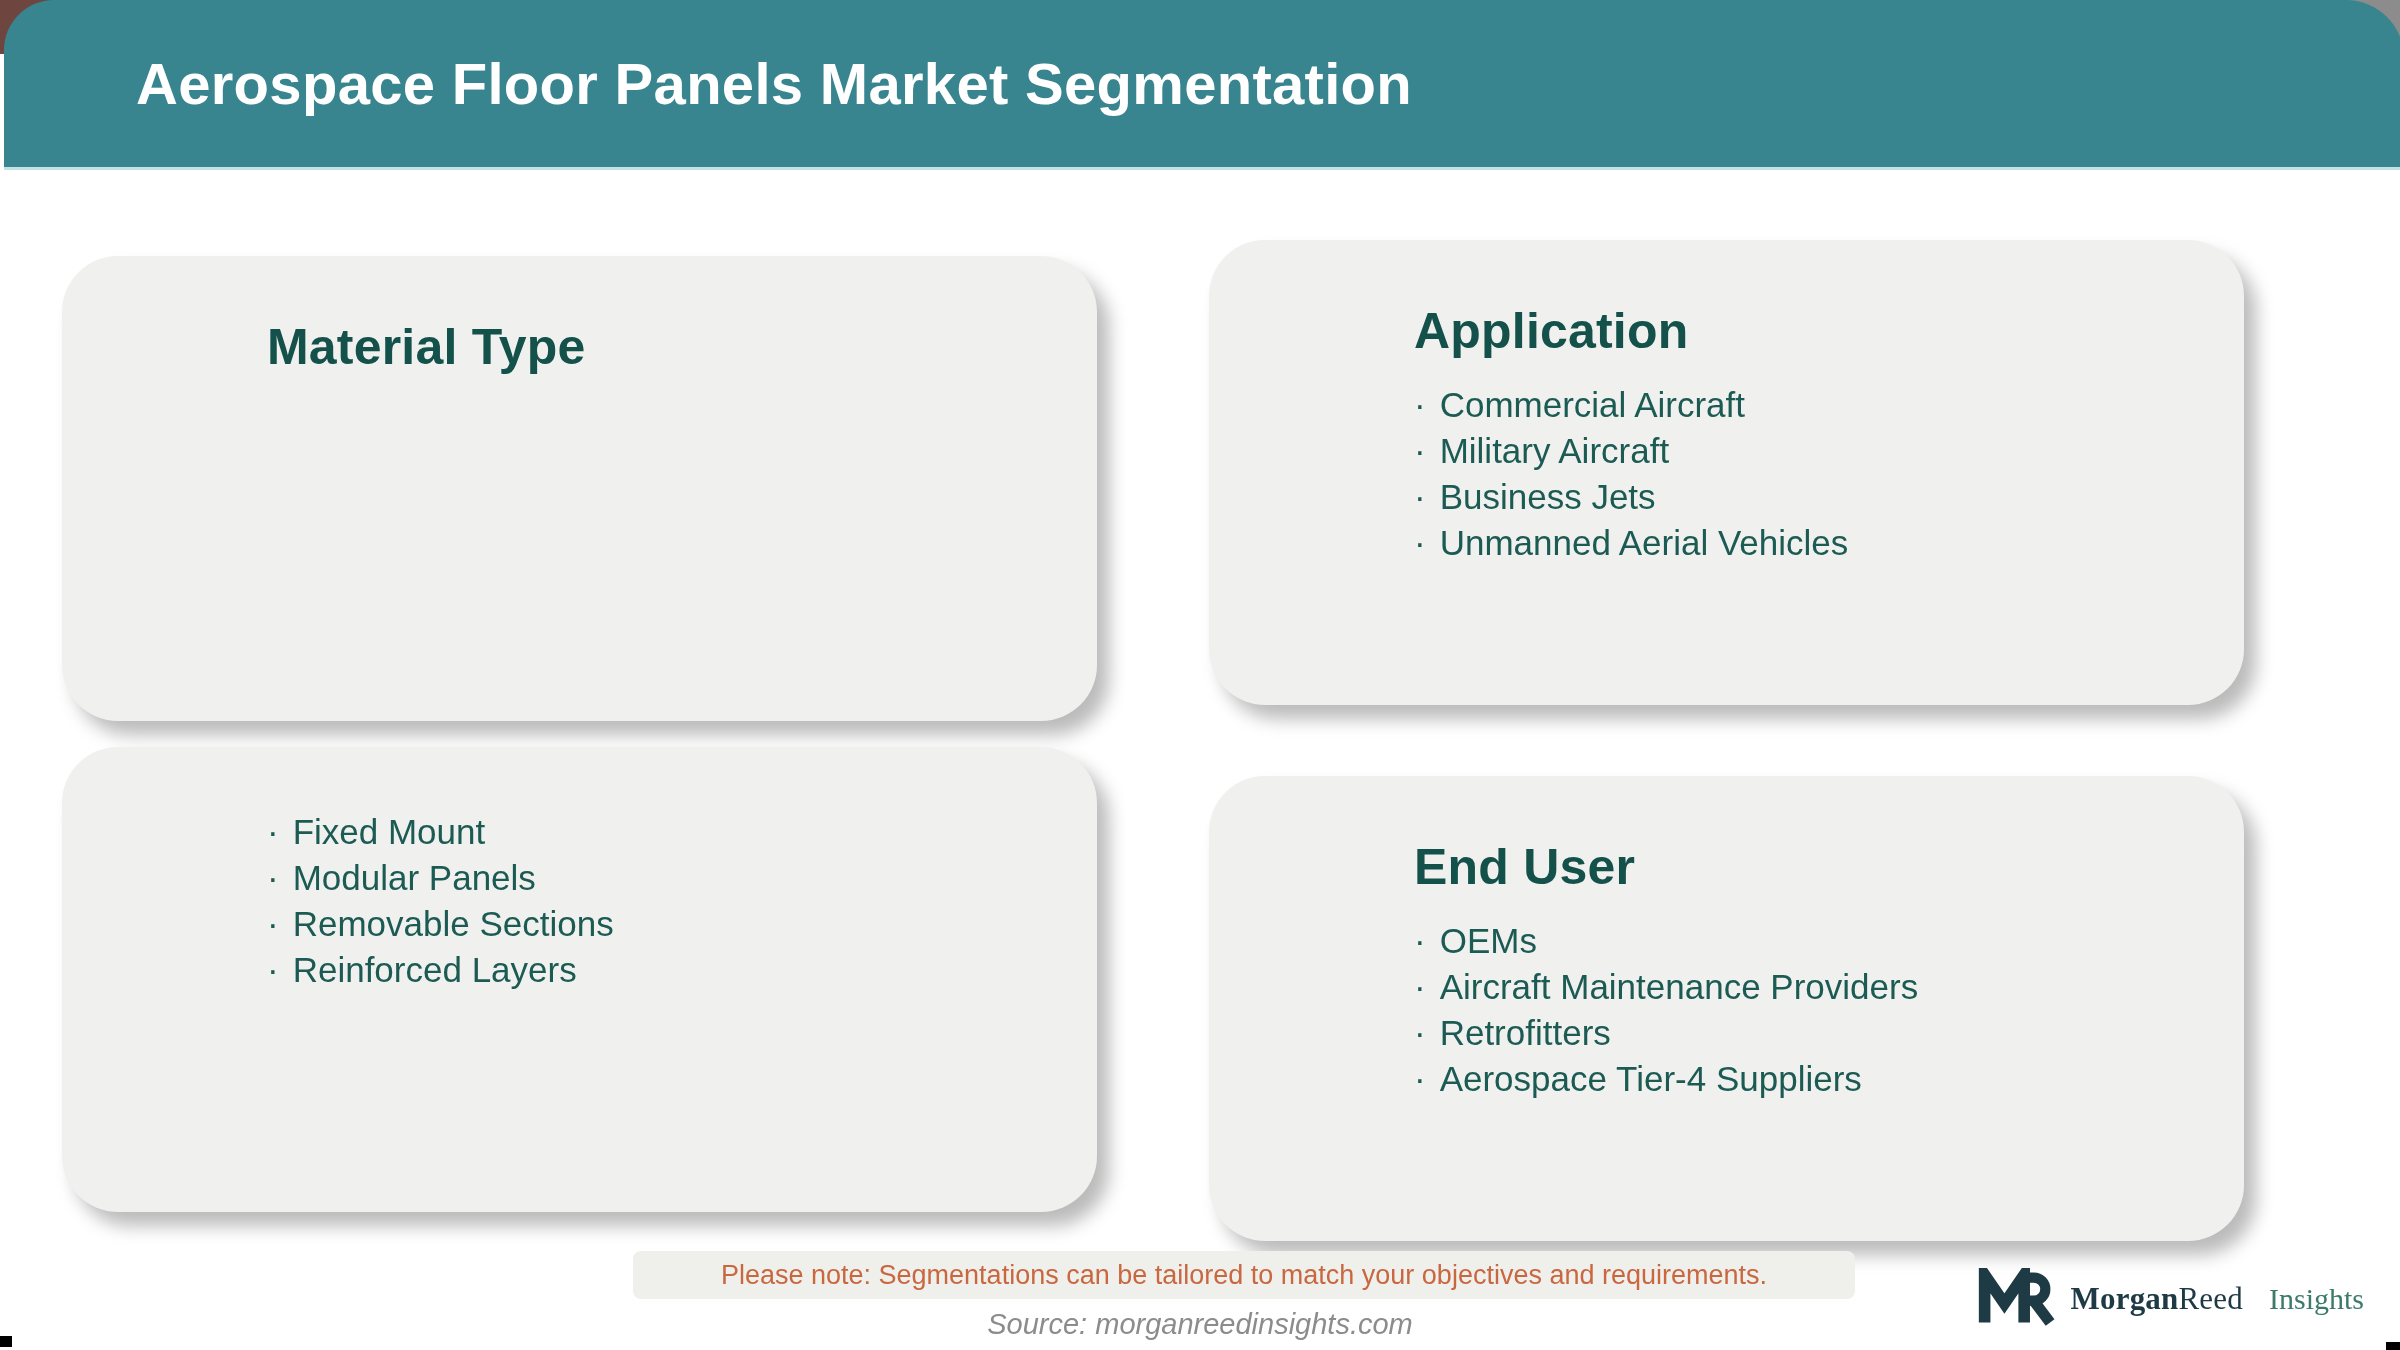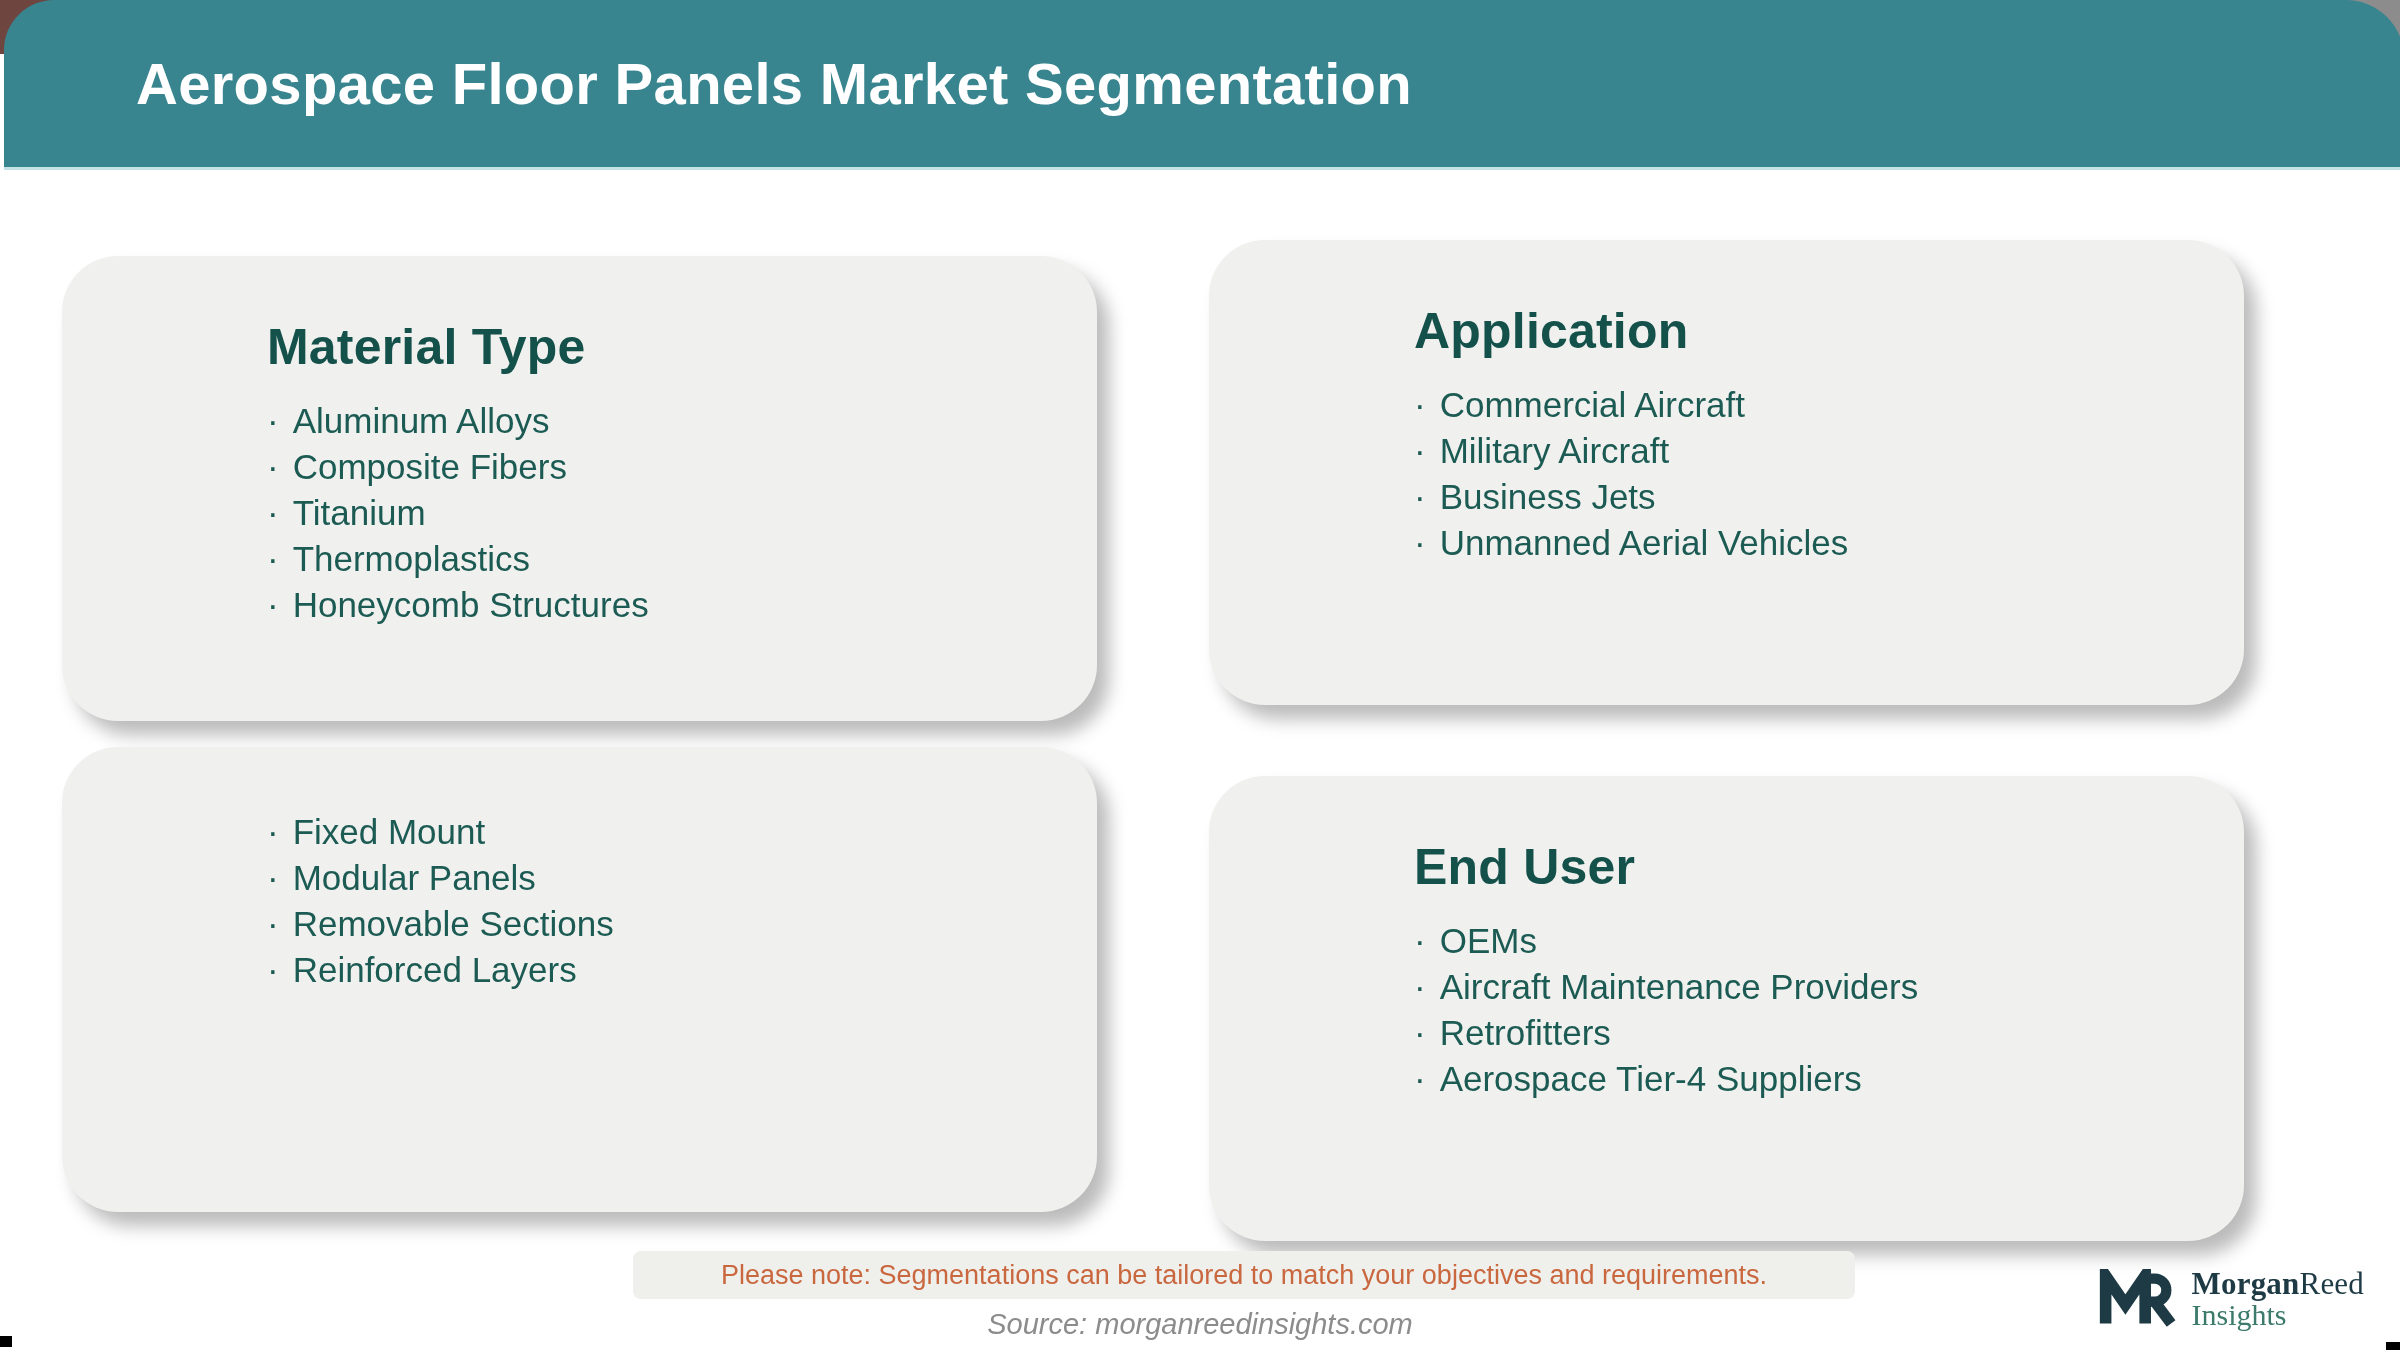--- a/index.html
+++ b/index.html
@@ -57,21 +57,21 @@
     display:flex; align-items:center; justify-content:center;
     font-size:27px; color:var(--note_text, #C9673F);margin-left:44px;
   }
   .source {
     position:absolute; left:0; top:1308px; width:2400px; text-align:center;
     font-size:29px; color:var(--source_text, #8C8C8C);font-style:italic;
   }
 
   .logo { position:absolute; top:1268px; right:36px; display:flex; align-items:center; gap:14px; z-index:3; }
   .logo svg { width:82px; height:60px; display:block; }
-  .logo-text { display:flex; flex-direction:column; }
+  .logo-text { display:flex; flex-direction:row;gap:26px; }
   .logo-name {
     font-family:"Liberation Serif", serif; font-size:31px; line-height:31px;
     font-weight:700; color:var(--logo_dark, #1E3A44); letter-spacing:0.2px;
   }
   .logo-name .logo-reed { font-weight:400; }
   .logo-tagline {
     font-family:"Liberation Serif", serif; font-size:30px; line-height:31px;
     color:var(--logo_teal, #3C7A6B);
   }
 
@@ -84,27 +84,20 @@
 <div class="corner-tl"></div>
 <div class="corner-tr"></div>
 
 <header>
   <h1>Aerospace Floor Panels Market Segmentation</h1>
 </header>
 
 <section id="cards-grid">
   <article class="card card-0">
     <h2 class="card-title">Material Type</h2>
-    <ul class="card-items">
-        <li>Aluminum Alloys</li>
-        <li>Composite Fibers</li>
-        <li>Titanium</li>
-        <li>Thermoplastics</li>
-        <li>Honeycomb Structures</li>
-      </ul>
   </article>
 
   <article class="card card-1">
     <h2 class="card-title">Application</h2>
     <ul class="card-items">
         <li>Commercial Aircraft</li>
         <li>Military Aircraft</li>
         <li>Business Jets</li>
         <li>Unmanned Aerial Vehicles</li>
       </ul>

